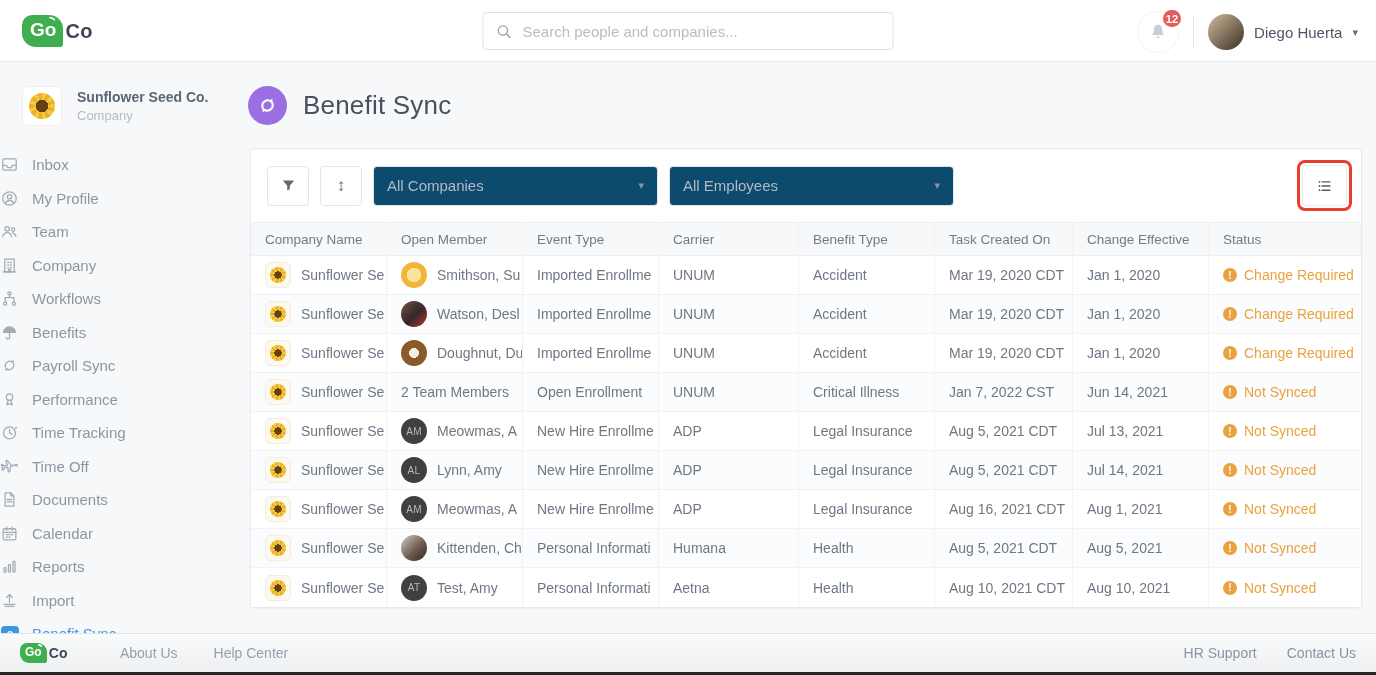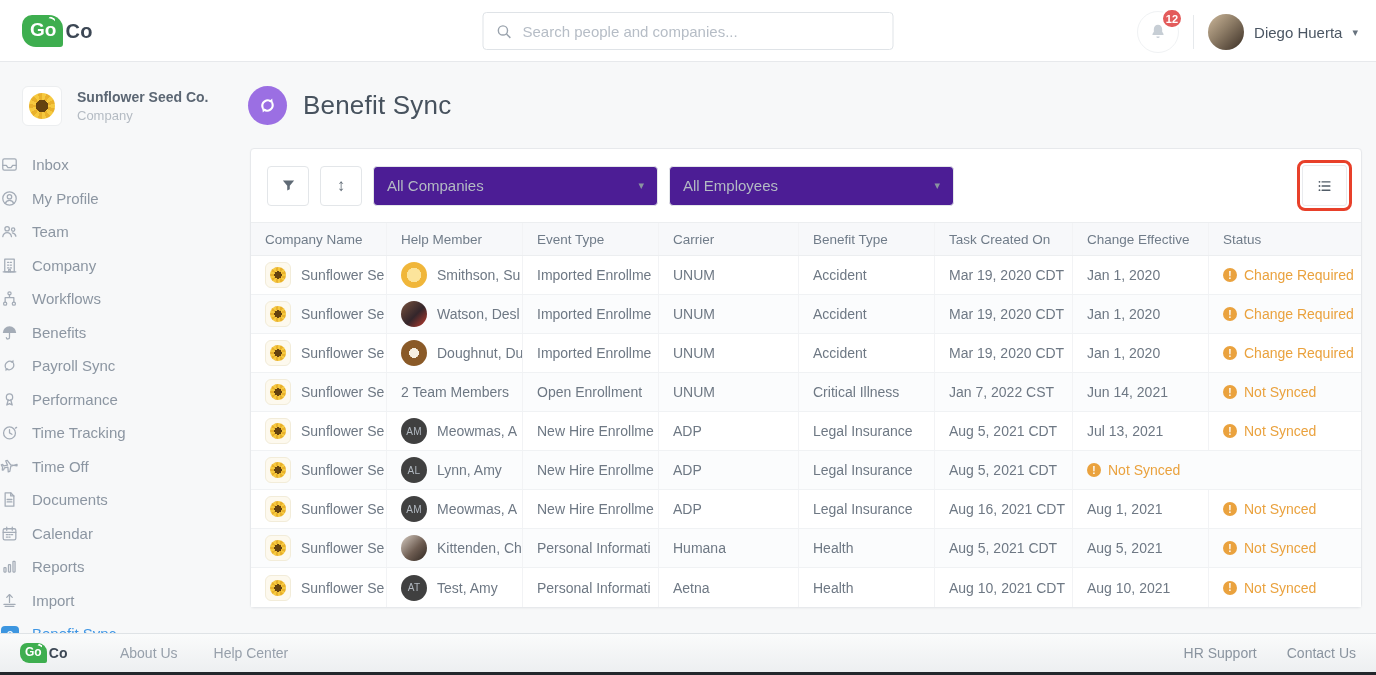--- a/index.html
+++ b/index.html
@@ -66,21 +66,21 @@
   .page-icon svg { width:23px; height:23px; stroke:#fff; stroke-width:2.2; fill:none;
     stroke-linecap:round; }
   .page-title { font-size:26px; color:#47525e; font-weight:500; letter-spacing:.2px; }
   .card { position:absolute; left:10px; top:86px; width:1112px; background:#fff;
     border:1px solid #e7e9ec; border-radius:4px; box-shadow:0 1px 2px rgba(0,0,0,.04); }
   .toolbar { height:73px; display:flex; align-items:center; padding:0 14px 0 16px; gap:11px; }
   .tool-btn { width:42px; height:40px; border:1px solid #e3e6e9; border-radius:4px; background:#fff;
     display:flex; align-items:center; justify-content:center; cursor:pointer; color:#5f6a75; }
   .tool-btn svg { width:17px; height:17px; fill:currentColor; }
   .sort-glyph { font-size:17px; font-weight:700; color:#5f6a75; }
-  .select { width:285px; height:40px; border:1px solid #e3e6e9; border-radius:4px; background:#4c1d95;
+  .select { width:285px; height:40px; border:1px solid #e3e6e9; border-radius:4px; background:#0c4a6e;
     display:flex; align-items:center; justify-content:space-between; padding:0 13px;
     font-size:15px; color:#b3bac3; cursor:pointer; }
   .select .chev { color:#8a94a0; }
   .toolbar .spacer { flex:1; }
   .list-btn { width:45px; height:41px; border:1px solid #e9ebee; border-radius:3px; background:#fff;
     display:flex; align-items:center; justify-content:center; cursor:pointer; color:#515c67;
     outline:3px solid #e8402a; outline-offset:2px; }
   .list-btn svg { width:20px; height:20px; fill:currentColor; }
   
   .thead { display:flex; background:#f7f8fa; border-top:1px solid #eceef0; border-bottom:1px solid #eceef0;
@@ -354,21 +354,21 @@
             <rect x="7.8" y="6.2" width="10.8" height="1.7" rx=".5"></rect>
           <circle cx="5.4" cy="12" r="1.1"></circle>
             <rect x="7.8" y="11.2" width="10.8" height="1.7" rx=".5"></rect>
           <circle cx="5.4" cy="17" r="1.1"></circle>
             <rect x="7.8" y="16.2" width="10.8" height="1.7" rx=".5"></rect>
         </svg>
       </div>
     </div>
     <div class="thead">
         <div class="cell c0">Company Name</div>
-        <div class="cell c1">Help Member</div>
+        <div class="cell c1">Open Member</div>
         <div class="cell c2">Event Type</div>
         <div class="cell c3">Carrier</div>
         <div class="cell c4">Benefit Type</div>
         <div class="cell c5">Task Created On</div>
         <div class="cell c6">Change Effective</div>
         <div class="cell c7">Status</div>
       </div>
     <div>
         <div class="trow">
           <div class="cell c0"><span class="tile">
@@ -447,20 +447,21 @@
         </div>
         <div class="trow">
           <div class="cell c0"><span class="tile">
               <span class="sunflower sm"></span>
             </span>Sunflower Se</div>
           <div class="cell c1"><span class="avatar av-initials">AL</span>Lynn, Amy</div>
           <div class="cell c2">New Hire Enrollme</div>
           <div class="cell c3">ADP</div>
           <div class="cell c4">Legal Insurance</div>
           <div class="cell c5">Aug 5, 2021 CDT</div>
+          <div class="cell c6">Jul 14, 2021</div>
           <div class="cell c7 status-cell">
             <span class="status-dot"></span>
             <span>Not Synced</span>
           </div>
         </div>
         <div class="trow">
           <div class="cell c0"><span class="tile">
               <span class="sunflower sm"></span>
             </span>Sunflower Se</div>
           <div class="cell c1"><span class="avatar av-initials">AM</span>Meowmas, A</div>

